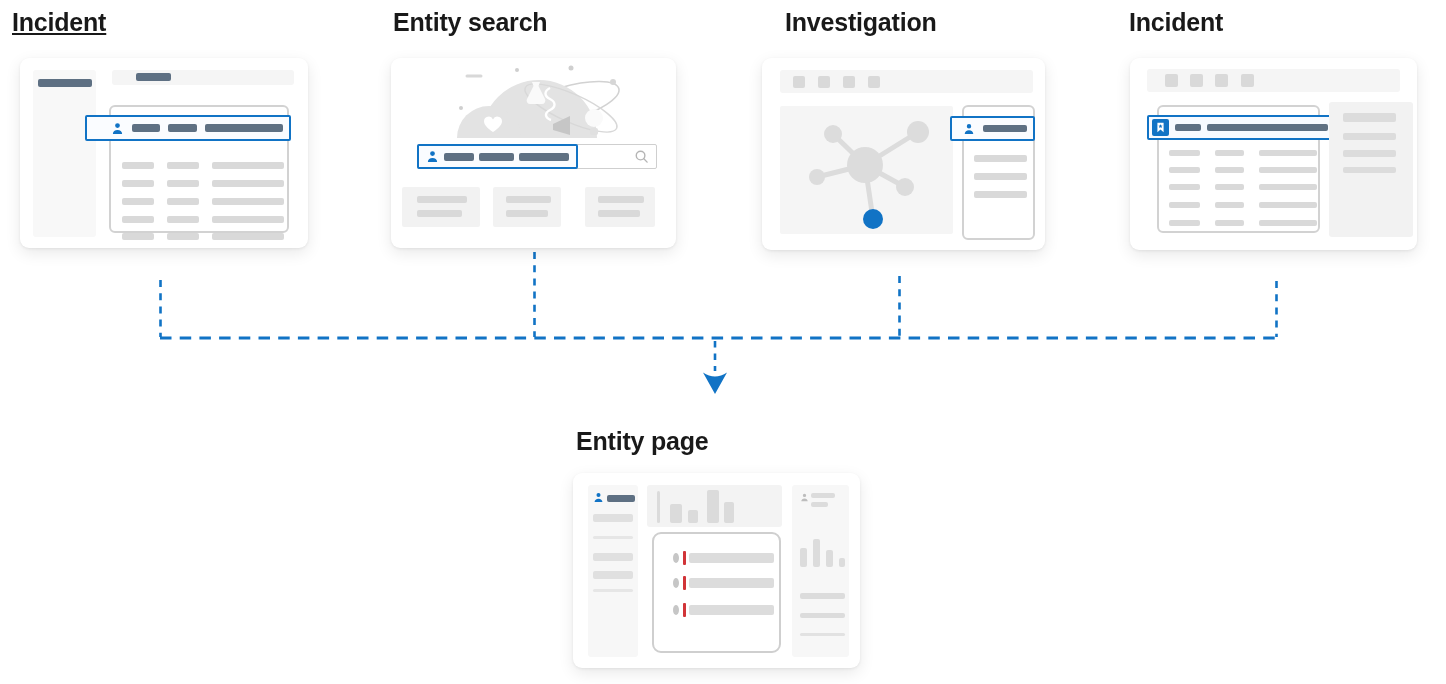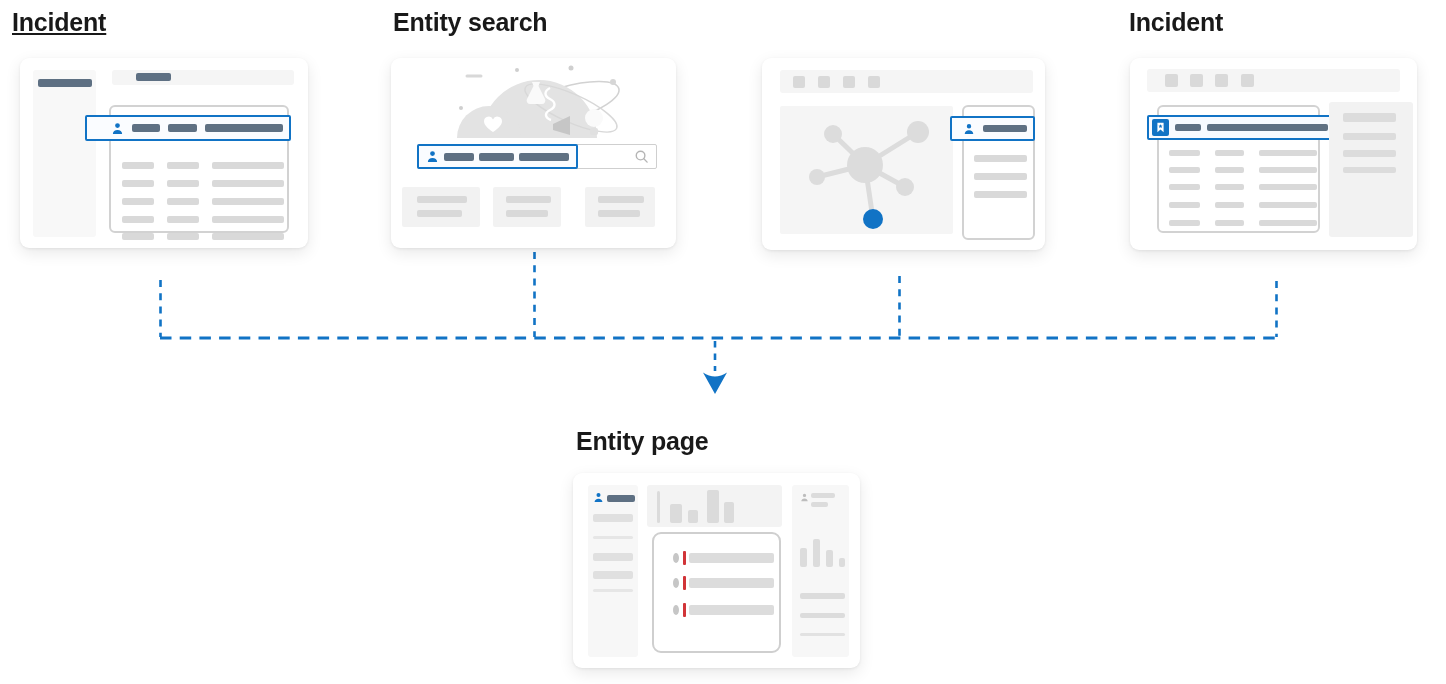--- a/index.html
+++ b/index.html
@@ -27,20 +27,21 @@
   .redtick { position:absolute; background:#d13438; border-radius:1px; }
   svg { display:block; }
 </style>
 </head>
 <body>
 
 <div class="canvas">
 
   <div class="title" style="left:12px; top:8px;text-decoration:underline;">Incident</div>
   <div class="title" style="left:393px; top:8px;">Entity search</div>
+  <div class="title" style="left:785px; top:8px;">Investigation</div>
   <div class="title" style="left:1129px; top:8px;">Incident</div>
   <div class="title" style="left:576px; top:427px;">Entity page</div>
 
   <svg class="abs" style="left:0; top:0;" width="1446" height="684" viewBox="0 0 1446 684">
     <g fill="none" stroke="#1173c5" stroke-width="2.6">
       <path d="M160.5 280 V337" stroke-dasharray="7 6.2"></path>
       <path d="M534.5 252 V337" stroke-dasharray="7 6.2"></path>
       <path d="M899.5 276 V337" stroke-dasharray="7 6.2"></path>
       <path d="M1276.5 281 V337" stroke-dasharray="7 6.2"></path>
       <path d="M160 338 H1277" stroke-width="3" stroke-dasharray="11.5 8.2"></path>

